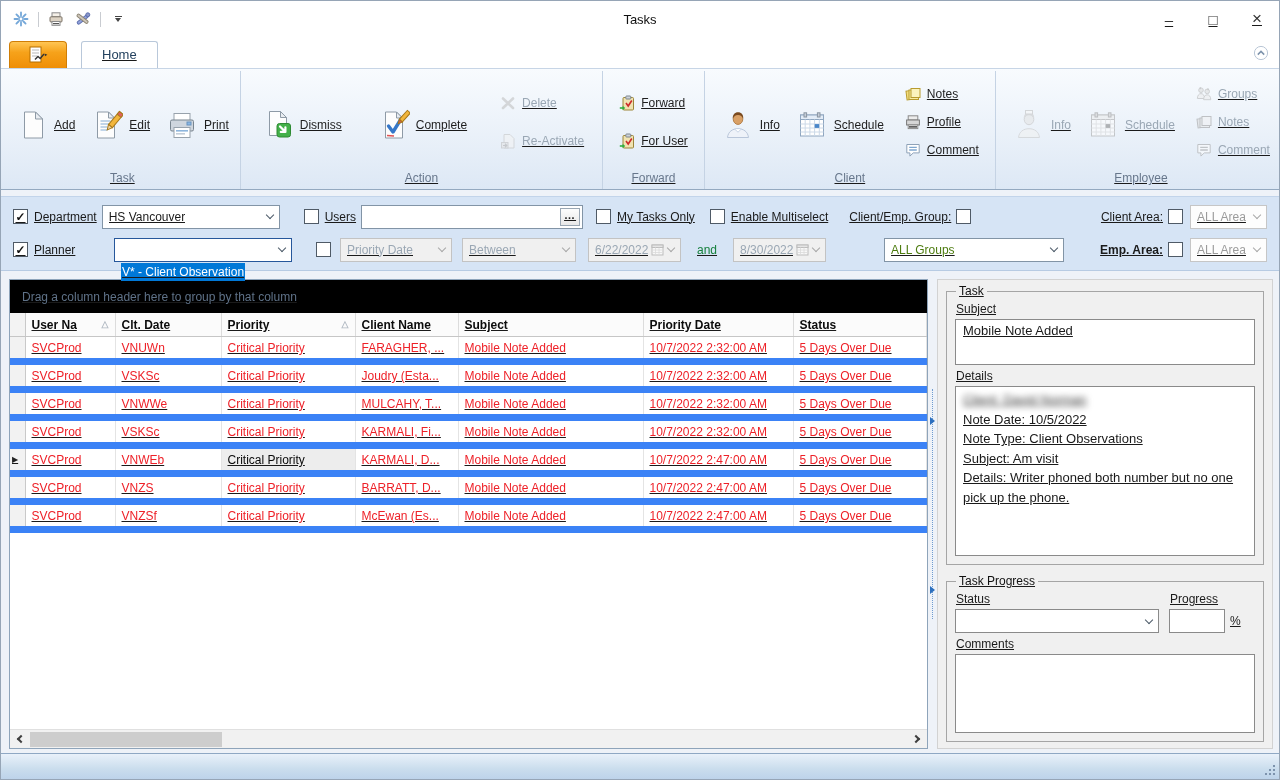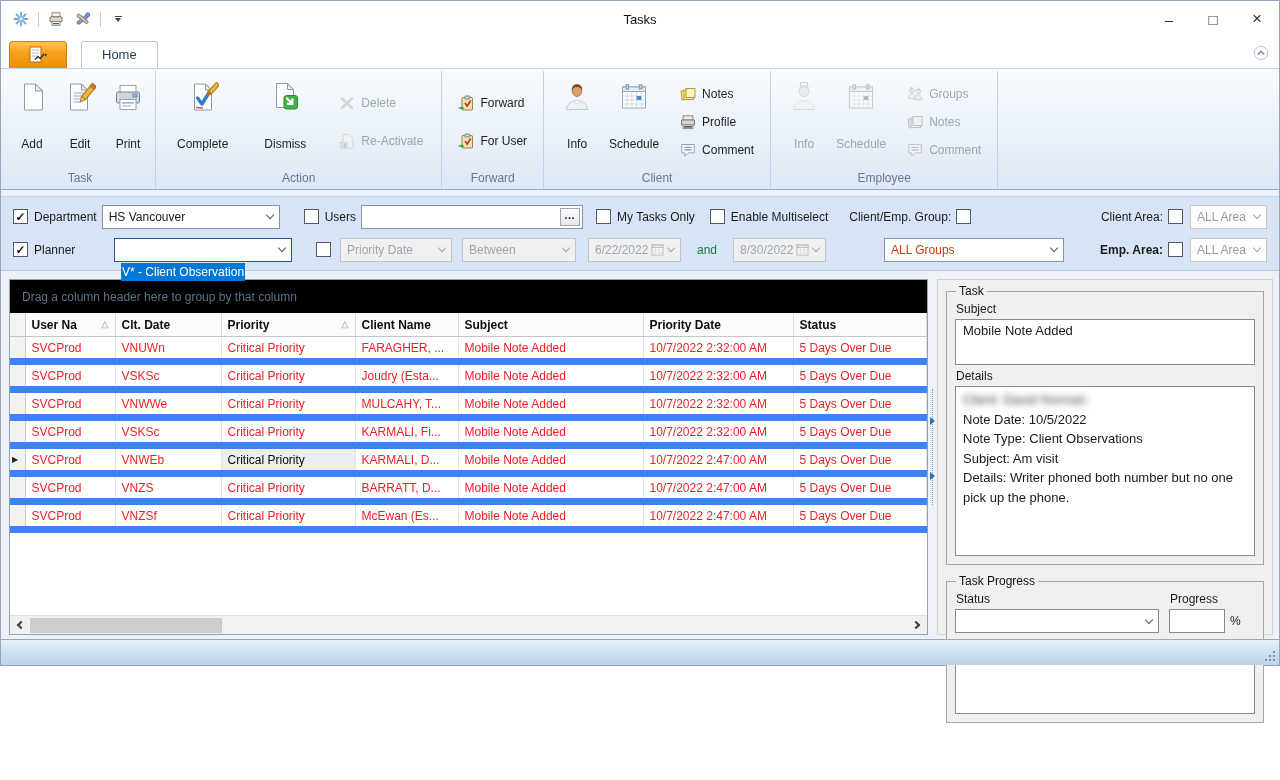--- a/index.html
+++ b/index.html
@@ -2,21 +2,21 @@
 <html style="--accent: #0078d7; --critical-text: #ee2128; --app-button: #f6a21a;"><head>
 <meta charset="utf-8">
 <style>
   * { box-sizing: border-box; }
   html,body { margin:0; padding:0; }
   body {
     width:1280px; height:780px; overflow:hidden;
     font-family:"Liberation Sans", sans-serif; font-size:12px; color:#1a1a1a;
     background:#fff;
   }
-  .window { width:1280px; height:666px; border:1px solid #96a5b6; display:flex; flex-direction:column; background:#eef2f8; }
+  .window { width:1280px; height:780px; border:1px solid #96a5b6; display:flex; flex-direction:column; background:#eef2f8;text-decoration:underline; }
 
   
   .titlebar { height:36px; background:#fff; display:flex; align-items:center; position:relative; flex:none; }
   .qat { display:flex; align-items:center; gap:7px; padding-left:10px; z-index:2; }
   .qat-sep { width:1px; height:15px; background:#c9ccd1; }
   .qat-btn { display:flex; align-items:center; justify-content:center; width:20px; height:22px; }
   .qat-drop { display:flex; flex-direction:column; align-items:center; }
   .qat-drop .bar { width:7px; height:1px; background:#444; margin-bottom:1px; }
   .qat-drop .tri { width:0; height:0; border-left:3.5px solid transparent; border-right:3.5px solid transparent; border-top:4px solid #444; }
   .win-title { position:absolute; left:0; right:0; text-align:center; font-size:13px; color:#111; }
@@ -28,42 +28,42 @@
   .tabrow { height:31px; background:#fff; display:flex; align-items:flex-end; padding:0 10px 0 8px; flex:none;justify-content:center; }
   .app-btn { width:58px; height:27px; background:linear-gradient(#ffc553,#f6a21a 40%,#ef8e06); border:1px solid #d07e06; border-bottom:none; border-radius:4px 4px 0 0; display:flex; align-items:center; justify-content:center; margin-right:14px; }
   .tab { padding:5px 20px 6px; background:#fff; border:1px solid #b9c8da; border-bottom:none; border-radius:3px 3px 0 0; font-size:13px; color:#24425f; }
   .collapse-btn { margin-left:auto; margin-bottom:4px; }
 
   
   .ribbon { height:122px; flex:none; background:linear-gradient(#f8fbfe,#eaf1f9 55%,#dde8f5); border-top:1px solid #c7d5e6; border-bottom:1px solid #94a9c0; display:flex; align-items:stretch; padding:2px 0 0 4px; }
   .rgroup { display:flex; flex-direction:column; border-right:1px solid #c5d3e4; padding:2px 4px 0; flex:none; }
   .rgroup-content { flex:1; display:flex; align-items:stretch; gap:2px; }
   .rgroup-label { text-align:center; color:#67778c; font-size:12px; padding:1px 8px 4px; }
-  .btn-large { display:flex; flex-direction:column; align-items:center; justify-content:flex-start; gap:24px; padding:8px 7px 2px; border-radius:3px; min-width:46px; font-size:12px; color:#1e1e1e; }
+  .btn-large { display:flex; align-items:center; justify-content:flex-start; gap:6px; padding:8px 7px 2px; border-radius:3px; min-width:46px; font-size:12px; color:#1e1e1e; }
   .btn-small { display:flex; align-items:center; gap:6px; padding:2px 6px; font-size:12px; color:#1e1e1e; white-space:nowrap; }
   .small-stack { display:flex; flex-direction:column; justify-content:center; }
   .stack2 { gap:18px; }
   .stack3 { gap:8px; }
   .disabled { color:#9aa7b4 !important; }
   .disabled svg { opacity:.55; filter:grayscale(1); }
   .icon32 { width:32px; height:32px; flex:none; }
   .icon16 { width:16px; height:16px; flex:none; }
 
   
   .filterbar { margin-top:6px; background:#d6e4f5; border-top:1px solid #c2d4ea; border-bottom:1px solid #b7cbe3; padding:7px 12px 8px 12px; display:flex; flex-direction:column; gap:8px; flex:none; }
   .frow { display:flex; align-items:center; height:25px; }
   .cb { width:15px; height:15px; background:#fff; border:1px solid #4f5a66; display:inline-flex; align-items:center; justify-content:center; flex:none; }
   .cb.checked::after { content:"✓"; font-size:12px; font-weight:bold; color:#111; line-height:1; }
   .flabel { margin:0 5px 0 6px; white-space:nowrap; }
   .combo { height:24px; background:#fff; border:1px solid #8294a6; display:flex; align-items:center; padding:0 6px 0 6px; font-size:12px; position:relative; flex:none; }
   .combo .val { white-space:nowrap; overflow:hidden; }
   .chev { width:6px; height:6px; border-right:1.6px solid #4c5a68; border-bottom:1.6px solid #4c5a68; transform:rotate(45deg); margin-left:auto; margin-top:-3px; flex:none; }
   .combo.disabled { background:#f0f0f0; border-color:#c3c3c3; color:#8f8f8f; }
   .combo.disabled .chev { border-color:#a8a8a8; }
-  .combo.soft { color:#c2410c; }
+  .combo.soft { color:#4d7c0f; }
   .combo.ghost { background:#fdfdfd; border-color:#c6c6c6; color:#9b9b9b; }
   .combo.ghost .chev { border-color:#a8a8a8; }
   .combo.focus-sel { border-color:#26579b; }
   .combo.focus-sel .val { background:var(--accent,#0078d7); color:#fff; padding:2px 1px;margin-top:44px; }
   .textfield { height:24px; background:#fff; border:1px solid #8294a6; display:flex; align-items:center; padding:0 2px 0 6px; flex:none; }
   .dots-btn { margin-left:auto; width:20px; height:18px; background:linear-gradient(#fdfdfd,#e8e8e8); border:1px solid #9aa7b4; display:flex; align-items:center; justify-content:center; font-weight:bold; letter-spacing:1px; font-size:11px; padding-bottom:4px; }
   .and-lbl { color:#15803d; margin:0 16px; }
   .cal-mini { width:13px; height:13px; margin-left:auto; opacity:.55; }
   .date .chev { margin-left:4px; }
   .right-cluster { margin-left:auto; display:flex; align-items:center; }
@@ -326,29 +326,29 @@
           <span>Print</span>
         </div>
       </div>
       <div class="rgroup-label">Task</div>
     </div>
 
     <div class="rgroup">
       <div class="rgroup-content">
         <div class="btn-large" style="margin:0 10px;">
           <svg class="icon32">
+              <use href="#s-dismiss"></use>
+            </svg>
+          <span>Dismiss</span>
+        </div>
+        <div class="btn-large" style="margin:0 10px;">
+          <svg class="icon32">
               <use href="#s-complete"></use>
             </svg>
           <span>Complete</span>
-        </div>
-        <div class="btn-large" style="margin:0 10px;">
-          <svg class="icon32">
-              <use href="#s-dismiss"></use>
-            </svg>
-          <span>Dismiss</span>
         </div>
         <div class="small-stack stack2" style="padding:0 8px;">
           <div class="btn-small disabled">
             <svg class="icon16">
                 <use href="#s-x16"></use>
               </svg>
             <span>Delete</span>
           </div>
           <div class="btn-small disabled">
             <svg class="icon16">

